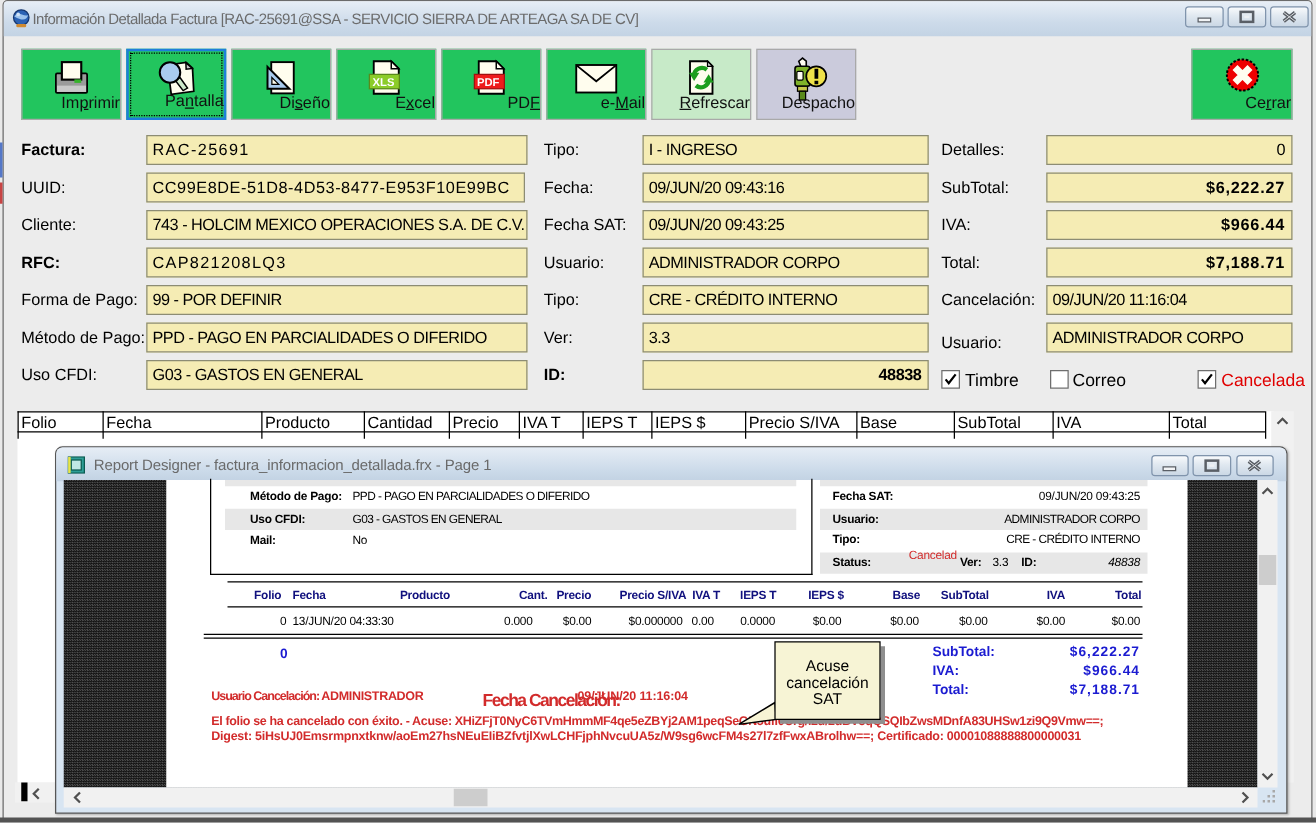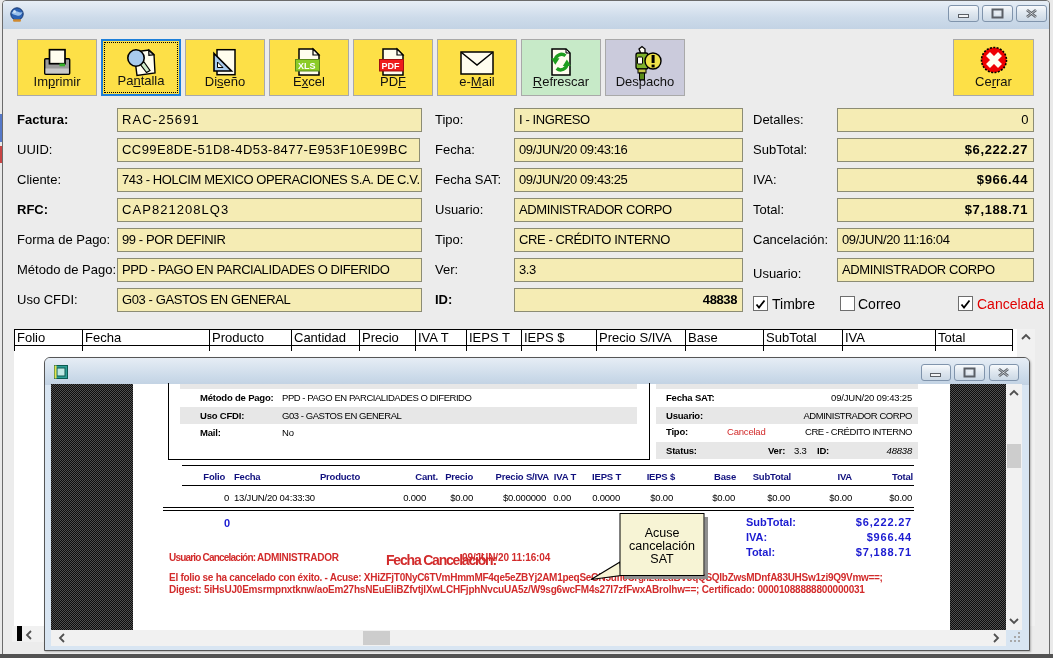--- a/index.html
+++ b/index.html
@@ -8,22 +8,22 @@
 .abs { position:absolute; }
 #win { position:absolute; left:2px; top:0; width:1048px; height:656px;
   border:1px solid #6B6B6B; border-radius:4px 4px 0 0; background:#ECECEC; }
 #titlebar { position:absolute; left:0; top:0; width:100%; height:28px;
   background:linear-gradient(#E7EEF6,#CDDBEA 60%,#C3D3E4);
   border-radius:3px 3px 0 0; }
 .tbtn { position:absolute; top:4px; width:31px; height:17px;
   background:linear-gradient(#F8FAFC,#E0E8F0 45%,#CBD8E5);
   border:1px solid #8094AC; border-radius:3px; }
 .toolbtn { position:absolute; top:39px; width:80px; height:57px;
-  background:#fde047; border:1px solid #A9A9A9; font-size:13px; color:#111; }
-.toolbtn .lbl { position:absolute; bottom:6px; width:100%; text-align:center; }
+  background:#22c55e; border:1px solid #A9A9A9; font-size:13px; color:#111; }
+.toolbtn .lbl { position:absolute; bottom:6px; width:100%; text-align:right; }
 .toolbtn svg.ic { position:absolute; left:50%; top:5px; transform:translateX(-50%); }
 .flabel { position:absolute; font-size:13px; color:#000; white-space:nowrap; }
 .fbox { position:absolute; height:24px; background:#F5ECB4; border:1px solid #8C8C74;
   font-size:13px; letter-spacing:-0.4px; color:#000; line-height:22px; padding:0 1px 0 4px; white-space:nowrap; overflow:hidden; }
 .fbox.r { text-align:right; padding-right:5px; }
 .rr { text-align:right; }
 .cb { position:absolute; width:15px; height:15px; background:#fff; border:1px solid #6E6E6E; }
 .cblbl { position:absolute; font-size:14px; color:#000; white-space:nowrap; }
 .ghead { position:absolute; font-size:13px; color:#000; top:330px; white-space:nowrap; }
 .gsep { position:absolute; top:329px; width:1px; height:22px; background:#000; }
@@ -40,20 +40,21 @@
 <body>
 <div id="win">
   <div id="titlebar">
     <svg class="abs" style="left:6px;top:6px" width="16" height="16" viewBox="0 0 16 16">
       <circle cx="8" cy="7" r="6.2" fill="#2B62B4"></circle>
       <circle cx="8" cy="7" r="6.2" fill="none" stroke="#16366E"></circle>
       <path d="M2.3 6 Q5 3 8.5 4.5 Q12 6 13.6 5 Q12 9.5 8 8.5 Q4 7.5 2.3 6Z" fill="#9CC2EC"></path>
       <circle cx="5.5" cy="4.5" r="1.5" fill="#CFE2F6"></circle>
       <rect x="4" y="12.2" width="8" height="2.6" rx="1.2" fill="#D08A30"></rect>
     </svg>
+    <div class="abs" style="left:23px;top:7px;font-size:12px;letter-spacing:-0.45px;color:#6C6C6C;white-space:nowrap">Información Detallada Factura [RAC-25691@SSA - SERVICIO SIERRA DE ARTEAGA SA DE CV]</div>
     <div class="tbtn" style="left:945px">
       <svg width="29" height="15">
           <rect x="9" y="8" width="11" height="4" fill="#5A5F66"></rect>
           <rect x="10" y="9" width="9" height="2" fill="#F2F4F6"></rect>
         </svg>
     </div>
     <div class="tbtn" style="left:979px">
       <svg width="29" height="15">
           <rect x="9.5" y="3.5" width="10" height="8" fill="none" stroke="#5A5F66" stroke-width="2"></rect>
           <rect x="12.5" y="6.5" width="4" height="2" fill="#EDF0F3"></rect>
@@ -258,20 +259,21 @@
     </svg>
   </div>
 
   <div class="abs" style="left:44px;top:357px;width:986px;height:294px;background:#D8E5F2;border:1px solid #565656;border-radius:6px 6px 0 0;box-shadow:1px 1px 2px rgba(0,0,0,0.25)">
     <div class="abs" style="left:0;top:0;width:984px;height:27px;background:linear-gradient(#E6EDF5,#CBDAE9 70%,#C2D2E3);border-radius:5px 5px 0 0"></div>
     <svg class="abs" style="left:9px;top:7px" width="14" height="14" viewBox="0 0 14 14">
       <rect x="0.5" y="0.5" width="13" height="13" fill="#2E9E96" stroke="#0A5A50"></rect>
       <rect x="3" y="3" width="8" height="8" fill="#BFE8E4" stroke="#0A5A50"></rect>
       <rect x="0.5" y="0.5" width="2" height="13" fill="#E8E44A"></rect>
     </svg>
+    <div class="abs" style="left:30px;top:7px;font-size:12px;letter-spacing:-0.1px;color:#6A6A6A;white-space:nowrap">Report Designer - factura_informacion_detallada.frx - Page 1</div>
     <div class="tbtn" style="left:876px;top:6px;width:30px">
       <svg width="28" height="15">
         <rect x="8" y="8" width="11" height="4" fill="#5A5F66"></rect>
         <rect x="9" y="9" width="9" height="2" fill="#F2F4F6"></rect>
       </svg>
     </div>
     <div class="tbtn" style="left:909px;top:6px;width:31px">
       <svg width="29" height="15">
         <rect x="9.5" y="3.5" width="10" height="8" fill="none" stroke="#5A5F66" stroke-width="2"></rect>
         <rect x="12.5" y="6.5" width="4" height="2" fill="#EDF0F3"></rect>
@@ -333,21 +335,21 @@
 
   <div class="rpt b" style="left:666px;top:392px">Fecha SAT:</div>
   <div class="rpt rr" style="left:712px;top:392px;width:200px">09/JUN/20 09:43:25</div>
   <div class="band" style="left:656px;top:407px;width:262px"></div>
   <div class="rpt b" style="left:666px;top:410px">Usuario:</div>
   <div class="rpt rr cap" style="left:712px;top:410px;width:200px">ADMINISTRADOR CORPO</div>
   <div class="rpt b" style="left:666px;top:426px">Tipo:</div>
   <div class="rpt rr cap" style="left:712px;top:426px;width:200px">CRE - CRÉDITO INTERNO</div>
   <div class="band" style="left:656px;top:442px;width:262px"></div>
   <div class="rpt b" style="left:666px;top:445px">Status:</div>
-  <div class="rpt" style="left:727px;top:426px;color:#D22B2B">Cancelad</div>
+  <div class="rpt" style="left:727px;top:439px;color:#D22B2B">Cancelad</div>
   <div class="rpt b" style="left:768px;top:445px">Ver:</div>
   <div class="rpt" style="left:794px;top:445px">3.3</div>
   <div class="rpt b" style="left:817px;top:445px">ID:</div>
   <div class="rpt rr" style="left:712px;top:445px;width:200px;font-style:italic">48838</div>
 
   <div class="rline" style="left:182px;top:465px;width:732px"></div>
   <div class="rpt nav rr" style="left:25px;top:471px;width:200px">Folio</div>
   <div class="rpt nav" style="left:234px;top:471px">Fecha</div>
   <div class="rpt nav rr" style="left:160px;top:471px;width:200px">Producto</div>
   <div class="rpt nav rr" style="left:238px;top:471px;width:200px">Cant.</div>

